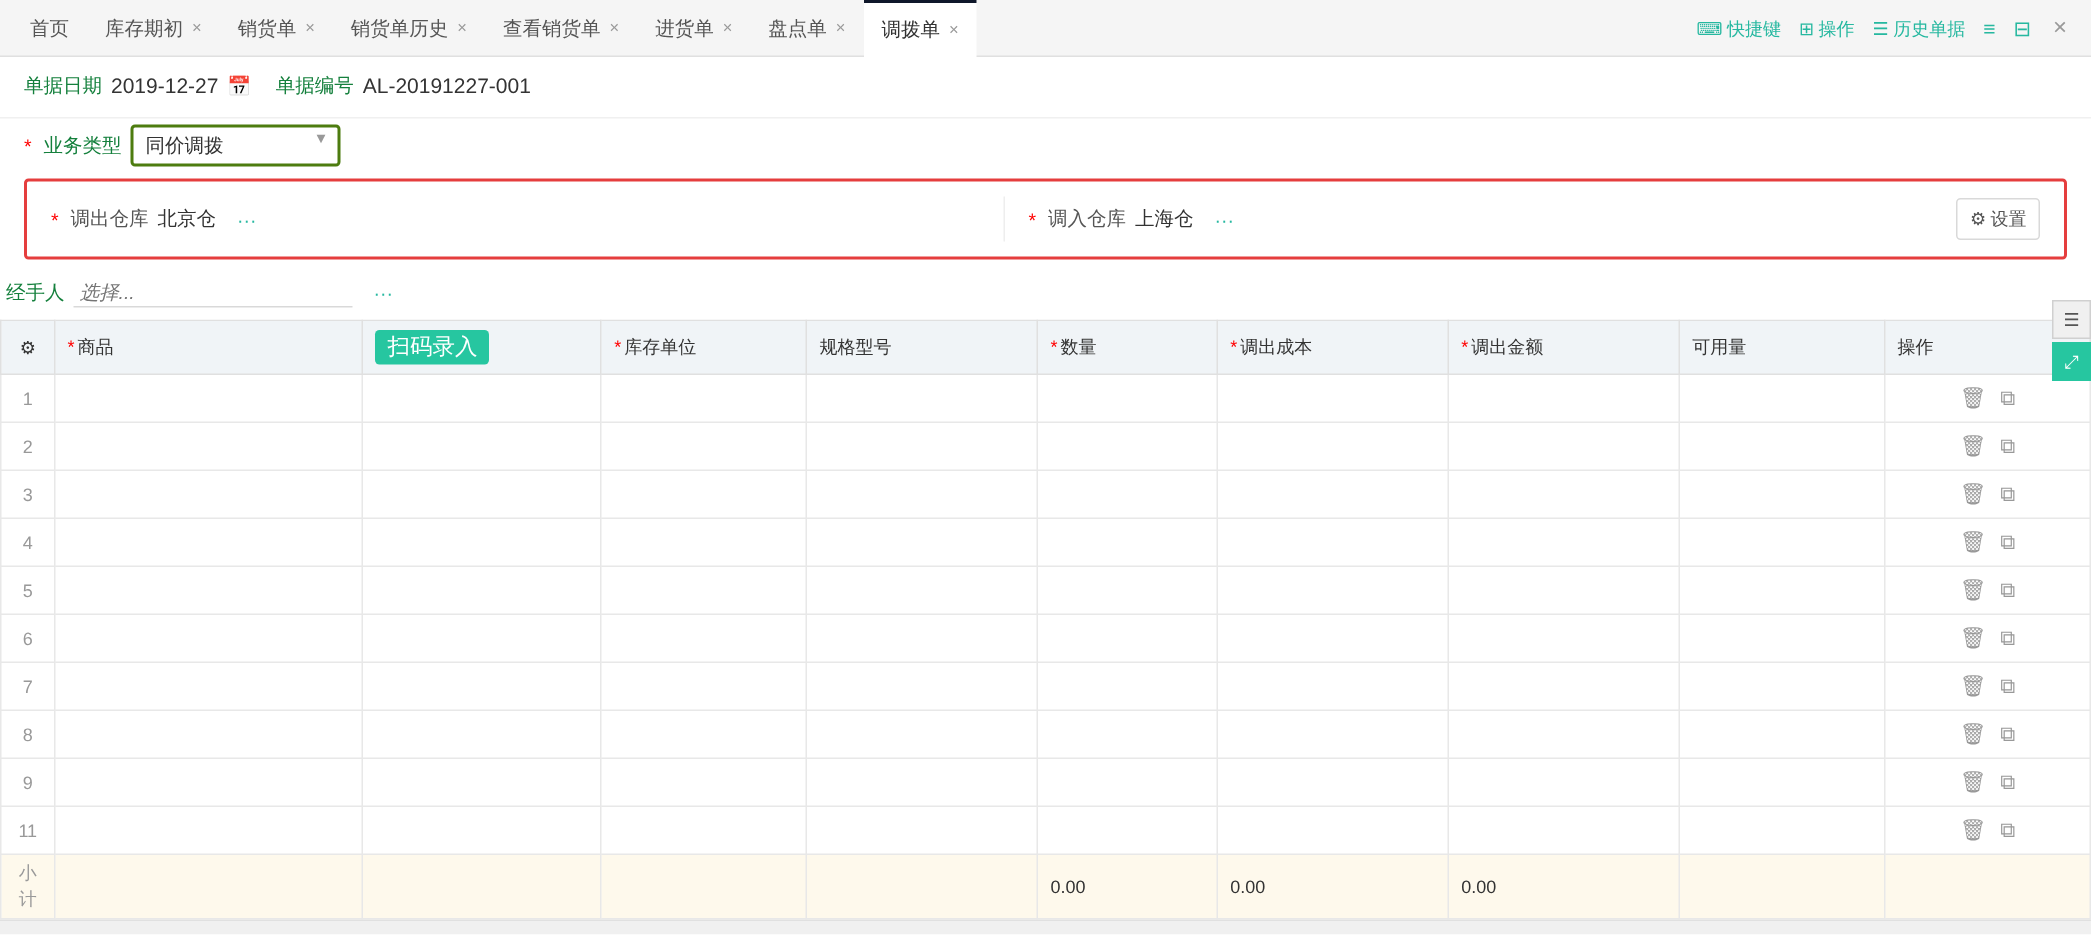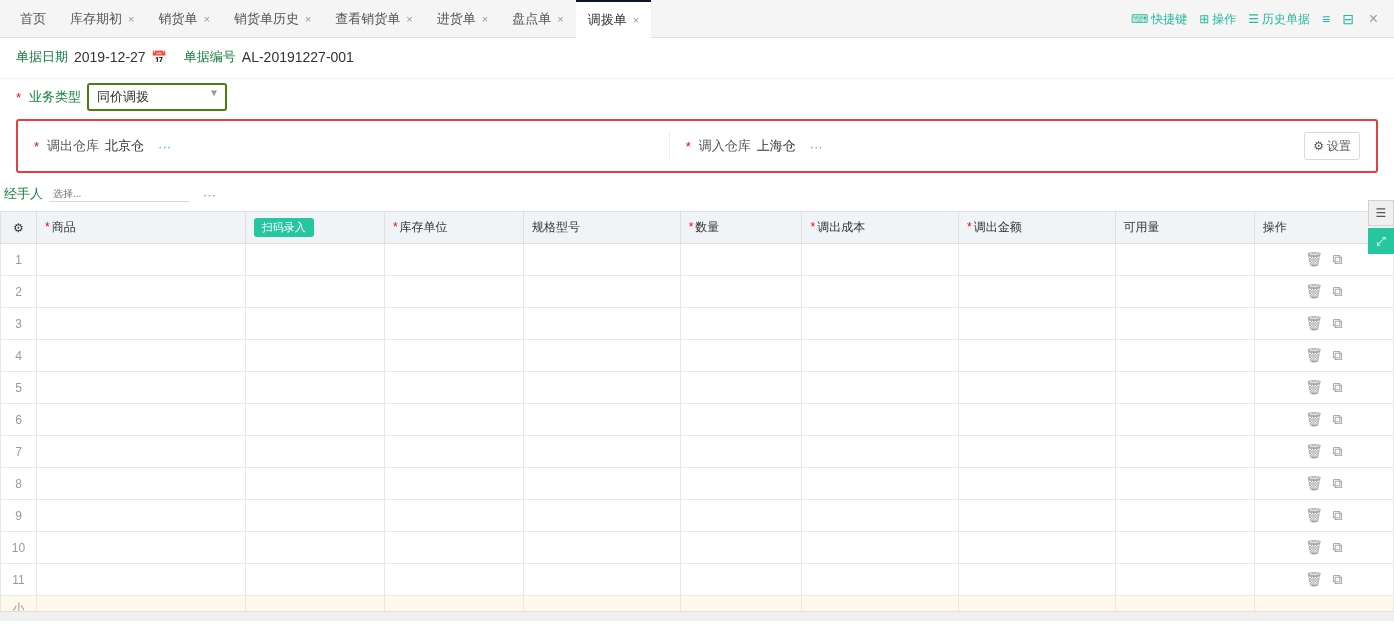--- a/index.html
+++ b/index.html
@@ -150,24 +150,25 @@
     .second-row {
       display: flex;
       align-items: center;
       padding: 4px 16px 8px 4px;
       gap: 16px;
     }
     .person-input {
       border: none;
       border-bottom: 1px solid #d9d9d9;
       padding: 2px 4px;
-      font-size: 10px;
+      font-size: 13px;
       color: #4c1d95;
       background: transparent;
       min-width: 80px;
+      font-style: italic;
     }
 
     
     .table-container {
       overflow-x: auto;
       overflow-y: auto;
       max-height: 400px;
     }
     table {
       width: 100%;
@@ -202,21 +203,21 @@
     .op-cell { text-align: center; white-space: nowrap; }
     .op-icon { cursor: pointer; color: #999; font-size: 14px; margin: 0 3px; }
 
     
     .scan-btn {
       background: #26c6a0;
       color: #fff;
       border: none;
       border-radius: 3px;
       padding: 2px 8px;
-      font-size: 11px;
+      font-size: 15px;
       cursor: pointer;
       white-space: nowrap;
     }
 
     
     .right-float {
       position: fixed;
       right: 0;
       top: 200px;
       display: flex;
@@ -520,35 +521,20 @@
         <td></td>
         <td></td>
         <td></td>
         <td></td>
         <td></td>
         <td class="op-cell">
           <span class="op-icon">🗑</span>
           <span class="op-icon">⧉</span>
         </td>
       </tr>
-      <tr>
-        <td class="row-num">10</td>
-        <td></td>
-        <td></td>
-        <td></td>
-        <td></td>
-        <td></td>
-        <td></td>
-        <td></td>
-        <td></td>
-        <td class="op-cell">
-          <span class="op-icon">🗑</span>
-          <span class="op-icon">⧉</span>
-        </td>
-      </tr>
 
       <tr>
         <td class="row-num">11</td>
         <td></td>
         <td></td>
         <td></td>
         <td></td>
         <td></td>
         <td></td>
         <td></td>

